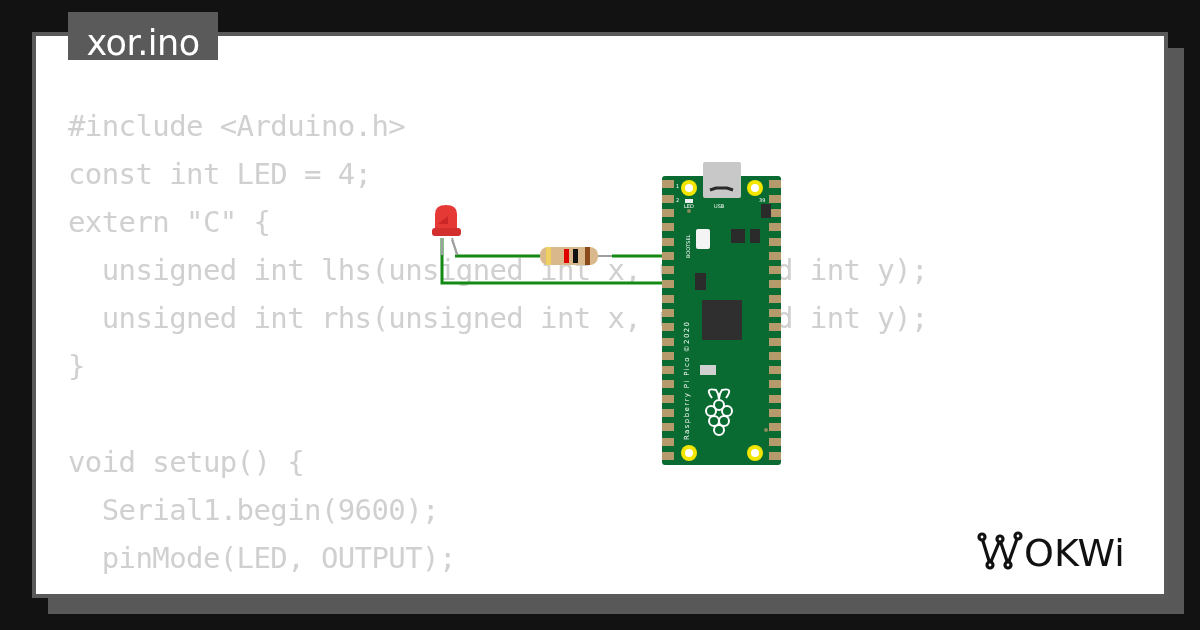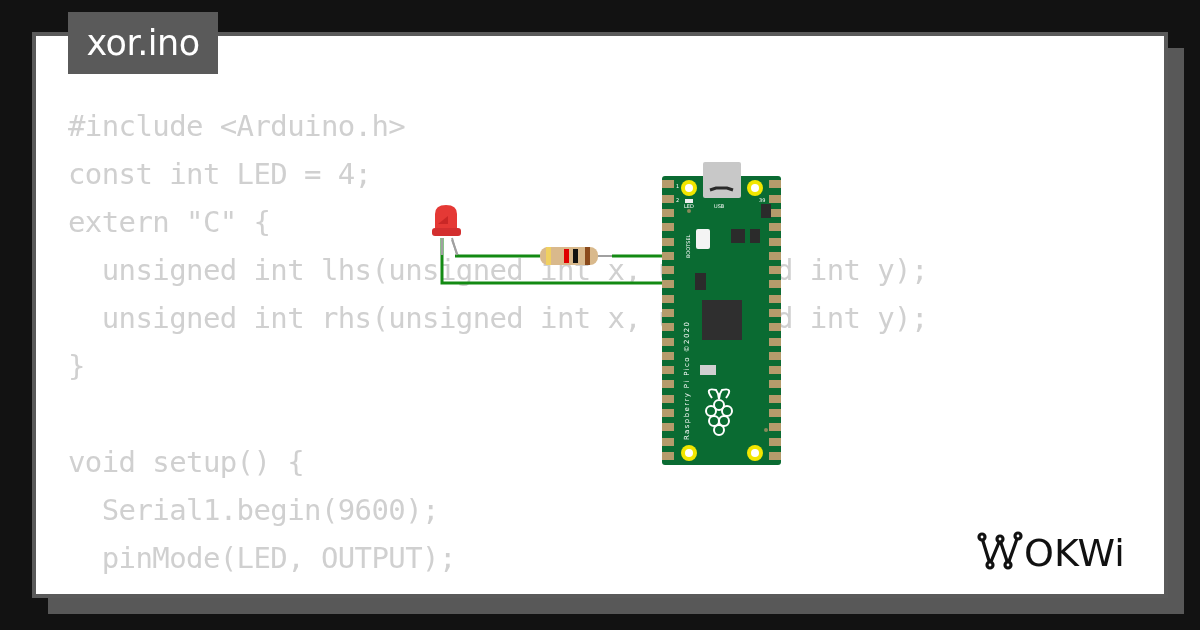--- a/index.html
+++ b/index.html
@@ -14,21 +14,21 @@
   }
   .card {
     position: absolute; left: 32px; top: 32px; width: 1136px; height: 566px;
     background: #5a5a5a; box-sizing: border-box; padding: 12px;
   }
   .card-inner {
     position: absolute; left: 4px; top: 4px; right: 4px; bottom: 4px;
     background: #ffffff; overflow: hidden;
   }
   .file-tab {
-    position: absolute; left: 68px; top: 12px; height: 62px; width: 150px;
+    position: absolute; left: 68px; top: 12px; height: 48px; width: 150px;
     background: #5a5a5a; color: #ffffff; font-size: 35px; line-height: 62px;
     text-align: center; z-index: 5; letter-spacing: -0.5px;
   }
   .code {
     position: absolute; left: 32px; top: 66px; margin: 0;
     color: #d0d0d0; font-size: 29px; line-height: 48px; white-space: pre;
     letter-spacing: -0.6px;
   }
   .code .line { display: block; height: 48px; }
   .circuit { position: absolute; left: 0; top: 0; width: 1200px; height: 630px; z-index: 4; }

